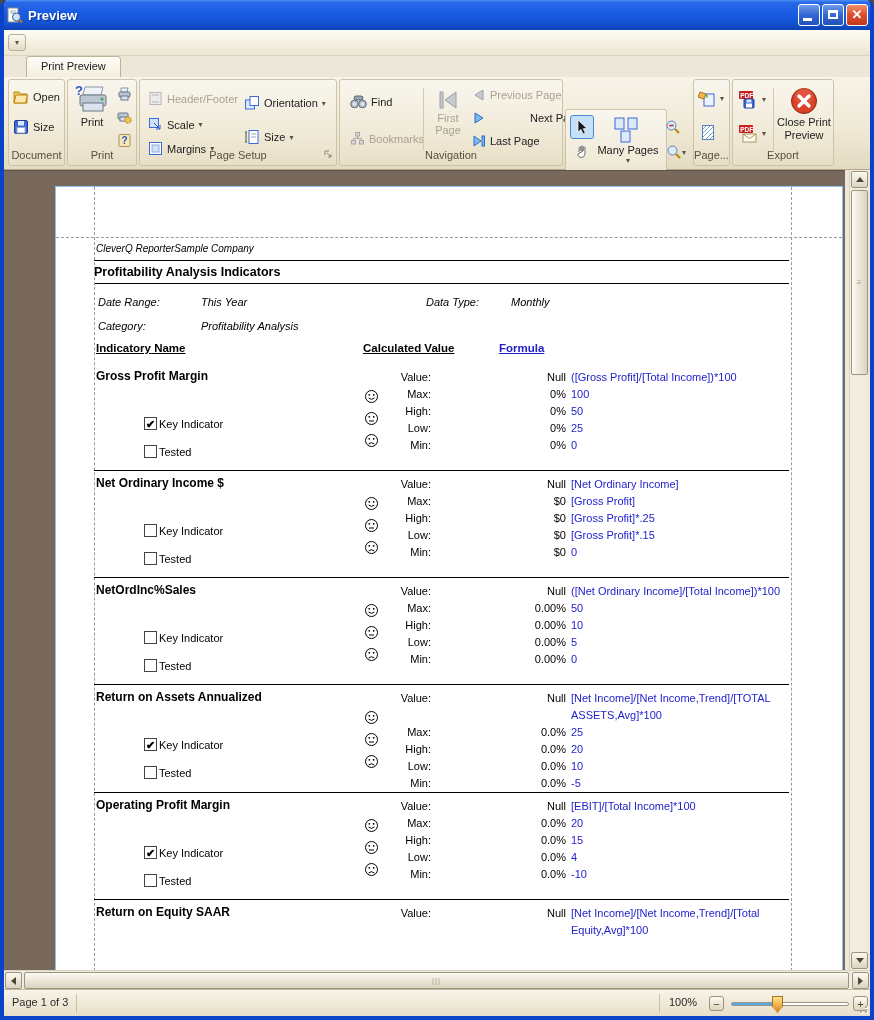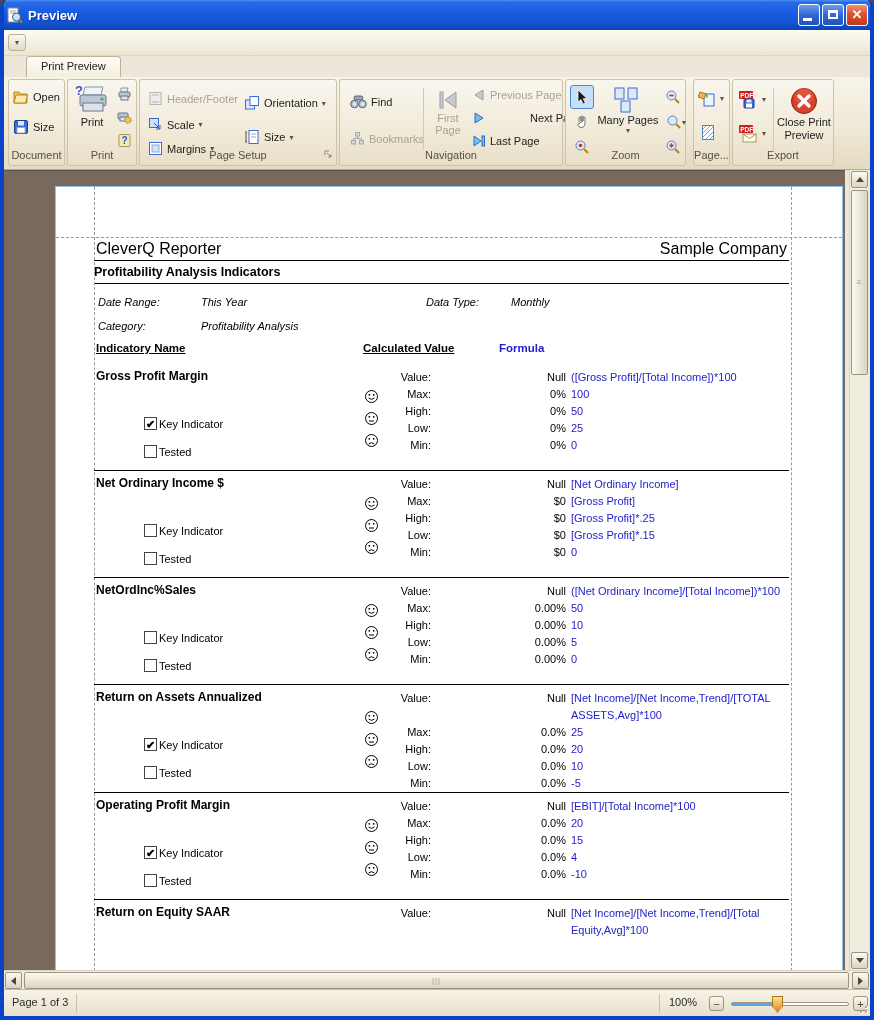--- a/index.html
+++ b/index.html
@@ -44,33 +44,33 @@
   .bigbtn.disabled{color:#a9a290;}
   .toolbtn{position:absolute;width:24px;height:24px;display:flex;align-items:center;justify-content:center;border-radius:3px;}
   .toolbtn.selected{background:#c6e0f7;border:1px solid #4a8ac9;}
   
   .preview{position:absolute;left:0;top:170px;width:841px;height:800px;background:#79695c;border-top:1px solid #60544a;overflow:hidden;}
   .page{position:absolute;left:51px;top:15px;width:788px;height:786px;background:#fff;border:1px solid #8fc1ef;overflow:hidden;}
   .guide-v{position:absolute;top:0;bottom:0;width:0;border-left:1px dashed #999;pointer-events:none;}
   .guide-h{position:absolute;left:0;right:0;height:0;border-top:1px dashed #999;pointer-events:none;}
   .page-top-space{height:50px;}
   .page-inner{margin:0 53px 0 38px;}
-  .rep-header{display:flex;justify-content:space-between;font-size:16px;color:#000;height:23px;align-items:center;padding:0 2px;}
+  .rep-header{display:flex;font-size:10px;color:#000;height:23px;align-items:center;padding:0 2px;font-style:italic;}
   .title-box{border-top:1px solid #000;border-bottom:1px solid #000;height:24px;display:flex;align-items:center;justify-content:flex-start;}
   .rep-title{font-weight:bold;font-size:12.5px;color:#000;}
   .meta{padding-top:12px;font-size:11px;font-style:italic;}
   .meta-row{height:24px;position:relative;}
   .meta-label{position:absolute;left:4px;}
   .meta-val1{position:absolute;left:107px;}
   .meta-label2{position:absolute;left:332px;}
   .meta-val2{position:absolute;left:417px;}
   .colheads{height:22px;position:relative;font-size:11.5px;font-weight:bold;}
   .ch-name{position:absolute;left:2px;text-decoration:underline;color:#000;}
   .ch-calc{position:absolute;left:269px;text-decoration:underline;color:#000;}
-  .ch-formula{position:absolute;left:405px;color:#2222cc;}
+  .ch-formula{position:absolute;left:405px;text-decoration:underline;color:#2222cc;}
   
   .section{position:relative;border-bottom:1px solid #000;min-height:107px;padding-top:5px;}
   .section.partial{border-bottom:none;min-height:40px;}
   .ind-name{position:absolute;left:2px;top:5px;font-weight:bold;font-size:12px;color:#000;}
   .rows{margin-left:202px;}
   .vrow{display:grid;grid-template-columns:135px 135px 1fr;line-height:17px;font-size:11px;}
   .rlabel{text-align:right;color:#000;}
   .rvalue{text-align:right;color:#000;}
   .rformula{color:#2222cc;padding-left:5px;max-width:223px;}
   .smileys{position:absolute;left:270px;top:25px;display:flex;flex-direction:column;gap:7px;}
@@ -289,21 +289,21 @@
       <div class="rbtn" style="left:132px;top:54px;">
         <svg width="14" height="14" viewBox="0 0 14 14">
           <path d="M2 2 L9 7 L2 12 Z" fill="#7db9f2" stroke="#2a6fc0"></path>
           <rect x="10" y="2" width="2.5" height="10" fill="#7db9f2" stroke="#2a6fc0"></rect>
           </svg>
         <span>Last Page</span>
       </div>
       <div class="rg-label">Navigation</div>
     </div>
 
-    <div class="rgroup" style="left:561px;width:121px;">
+    <div class="rgroup" style="left:561px;width:102px;margin-top:30px;">
       <div class="toolbtn selected" style="left:4px;top:5px;">
         <svg width="14" height="16" viewBox="0 0 14 16">
           <path d="M3 1 L3 13 L6 10.5 L8 15 L10.3 14 L8.3 9.7 L12 9.5 Z" fill="#1a1a1a" stroke="#fff" stroke-width="0.7"></path>
           </svg>
       </div>
       <div class="toolbtn" style="left:4px;top:30px;">
         <svg width="16" height="16" viewBox="0 0 16 16">
           <path d="M5 8 V4 a1 1 0 0 1 2 0 V7 M7 7 V3 a1 1 0 0 1 2 0 V7 M9 7 V4 a1 1 0 0 1 2 0 v4.5 c0 3-1.2 5-3.5 5 c-2.3 0-3.5-1.5-3.5-3.5z" fill="#fff" stroke="#6b6b6b"></path>
           </svg>
       </div>

